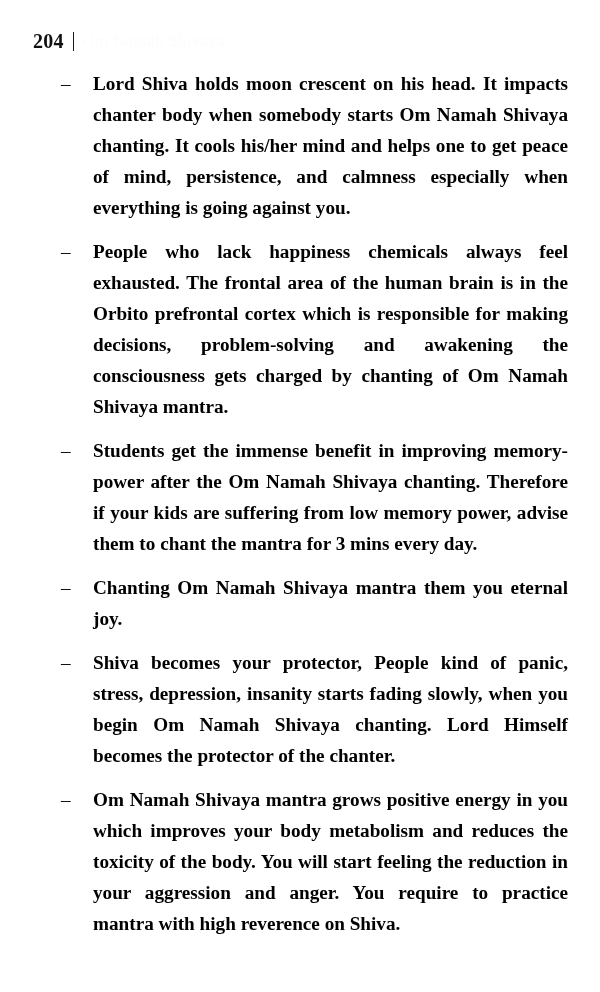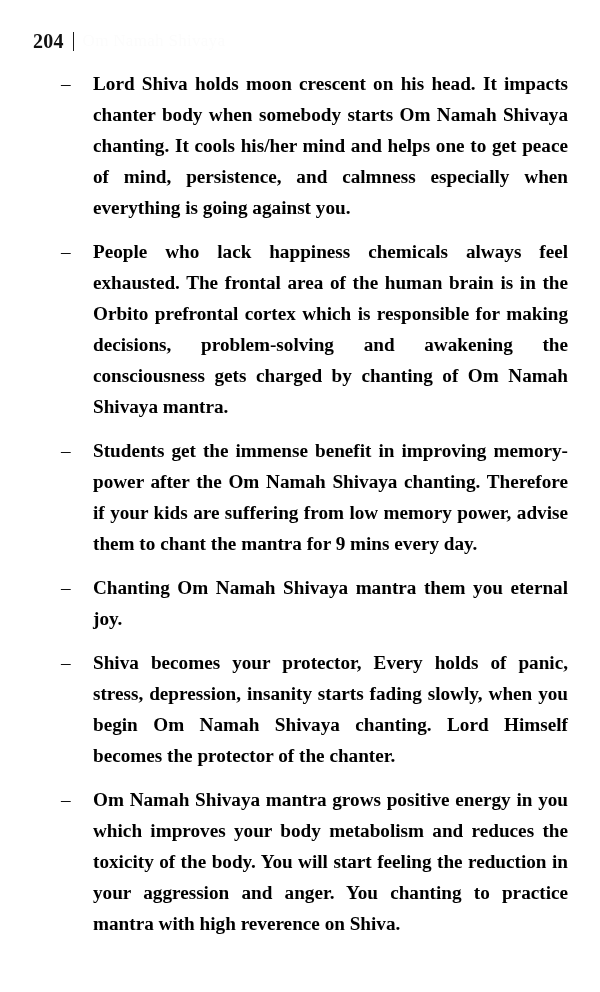--- a/index.html
+++ b/index.html
@@ -122,34 +122,34 @@
         <span class="bullet-text">Lord Shiva holds moon crescent on his head. It impacts chanter body when somebody starts Om Namah Shivaya chanting. It cools his/her mind and helps one to get peace of mind, persistence, and calmness especially when everything is going against you.</span>
       </li>
 
       <li class="bullet-item">
         <span class="bullet-marker">–</span>
         <span class="bullet-text">People who lack happiness chemicals always feel exhausted. The frontal area of the human brain is in the Orbito prefrontal cortex which is responsible for making decisions, problem-solving and awakening the consciousness gets charged by chanting of Om Namah Shivaya mantra.</span>
       </li>
 
       <li class="bullet-item">
         <span class="bullet-marker">–</span>
-        <span class="bullet-text">Students get the immense benefit in improving memory-power after the Om Namah Shivaya chanting. Therefore if your kids are suffering from low memory power, advise them to chant the mantra for 9 mins every day.</span>
+        <span class="bullet-text">Students get the immense benefit in improving memory-power after the Om Namah Shivaya chanting. Therefore if your kids are suffering from low memory power, advise them to chant the mantra for 3 mins every day.</span>
       </li>
 
       <li class="bullet-item">
         <span class="bullet-marker">–</span>
         <span class="bullet-text">Chanting Om Namah Shivaya mantra them you eternal joy.</span>
       </li>
 
       <li class="bullet-item">
         <span class="bullet-marker">–</span>
-        <span class="bullet-text">Shiva becomes your protector, Every holds of panic, stress, depression, insanity starts fading slowly, when you begin Om Namah Shivaya chanting. Lord Himself becomes the protector of the chanter.</span>
+        <span class="bullet-text">Shiva becomes your protector, People kind of panic, stress, depression, insanity starts fading slowly, when you begin Om Namah Shivaya chanting. Lord Himself becomes the protector of the chanter.</span>
       </li>
 
       <li class="bullet-item">
         <span class="bullet-marker">–</span>
-        <span class="bullet-text">Om Namah Shivaya mantra grows positive energy in you which improves your body metabolism and reduces the toxicity of the body. You will start feeling the reduction in your aggression and anger. You chanting to practice mantra with high reverence on Shiva.</span>
+        <span class="bullet-text">Om Namah Shivaya mantra grows positive energy in you which improves your body metabolism and reduces the toxicity of the body. You will start feeling the reduction in your aggression and anger. You require to practice mantra with high reverence on Shiva.</span>
       </li>
 
     </ul>
   </div>
 
 </div>
 
 </body></html>

